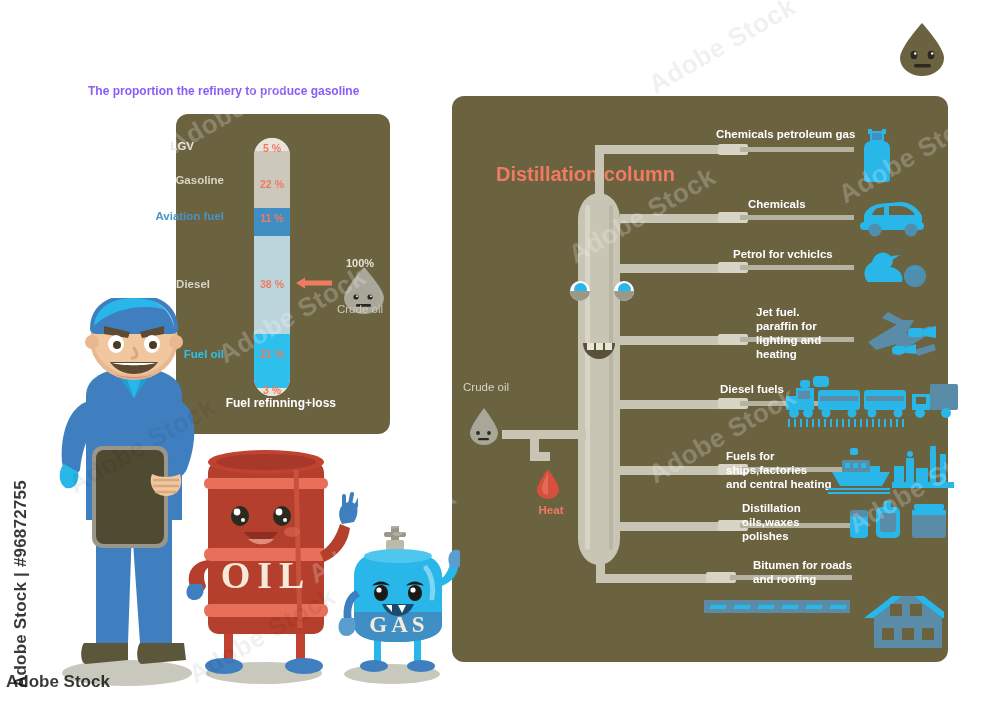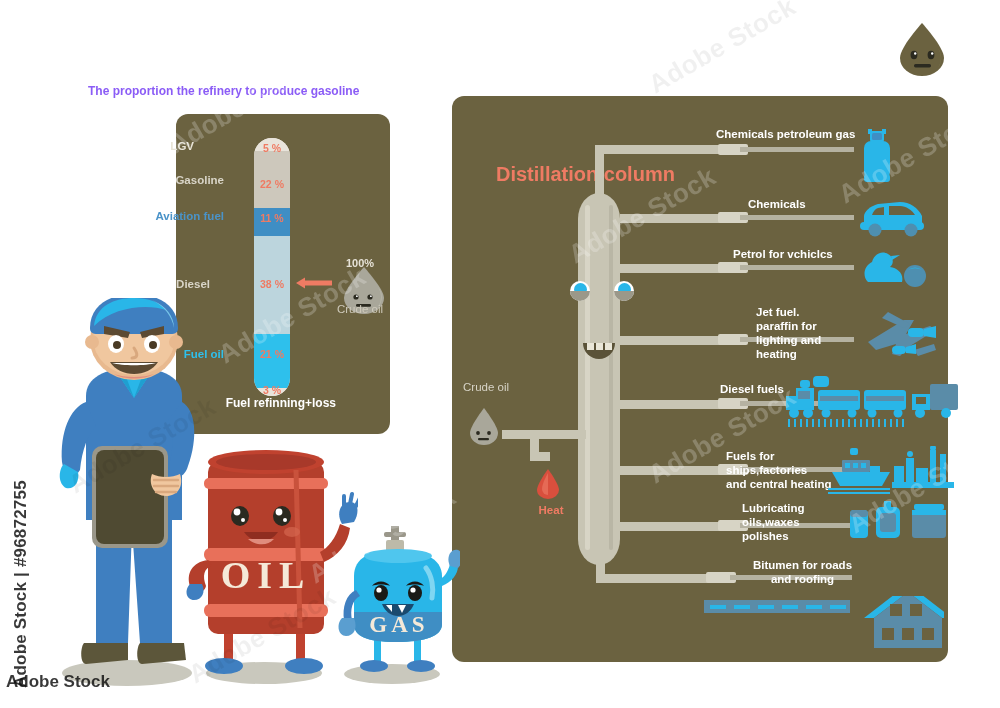--- a/index.html
+++ b/index.html
@@ -354,37 +354,37 @@
     <rect x="102" y="4" width="6" height="34" fill="#29b6e8"></rect>
     <rect x="112" y="8" width="6" height="30" fill="#29b6e8"></rect>
     <rect x="64" y="36" width="62" height="6" fill="#29b6e8"></rect>
     <circle cx="105" cy="2" r="3" fill="#29b6e8"></circle>
     <circle cx="82" cy="8" r="3" fill="#29b6e8"></circle>
   </svg>
 
   <div class="pipe-h" style="left:620px;top:522px;width:108px;"></div>
   <div class="pipe-cap" style="left:718px;top:520px;"></div>
   <div class="pipe-line" style="left:740px;top:523px;width:114px;"></div>
-  <div class="out-label" style="left:742px;top:501px;white-space:pre-line;">Lubricating
+  <div class="out-label" style="left:742px;top:501px;white-space:pre-line;">Distillation
 oils,waxes
 polishes</div>
   <svg class="icon-box" style="left:846px;top:500px;width:104px;height:42px;" viewBox="0 0 104 42">
     <rect x="4" y="10" width="18" height="28" rx="4" fill="#29b6e8"></rect>
     <rect x="4" y="10" width="18" height="7" rx="3.5" fill="#5a8ca8"></rect>
     <rect x="38" y="1" width="7" height="6" fill="#29b6e8"></rect>
     <rect x="30" y="7" width="24" height="31" rx="5" fill="#29b6e8"></rect>
     <rect x="34" y="13" width="16" height="19" rx="3" fill="#5a8ca8"></rect>
     <rect x="68" y="4" width="30" height="6" rx="2" fill="#29b6e8"></rect>
     <rect x="66" y="10" width="34" height="28" rx="3" fill="#5a8ca8"></rect>
     <rect x="66" y="10" width="34" height="5" fill="#29b6e8"></rect>
   </svg>
 
   <div class="pipe-cap" style="left:706px;top:572px;"></div>
   <div class="pipe-line" style="left:730px;top:575px;width:122px;"></div>
-  <div class="out-label" style="left:753px;top:558px;white-space:pre-line;text-align:center;">Bitumen for roads
+  <div class="out-label" style="left:753px;top:558px;white-space:pre-line;">Bitumen for roads
 and roofing</div>
   <svg class="icon-box" style="left:704px;top:596px;width:240px;height:58px;" viewBox="0 0 240 58">
     <rect x="0" y="4" width="146" height="13" fill="#5a8ca8"></rect>
     <g fill="#29b6e8">
       <rect x="6" y="9" width="16" height="4"></rect>
         <rect x="30" y="9" width="16" height="4"></rect>
       <rect x="54" y="9" width="16" height="4"></rect>
         <rect x="78" y="9" width="16" height="4"></rect>
       <rect x="102" y="9" width="16" height="4"></rect>
         <rect x="126" y="9" width="16" height="4"></rect>

